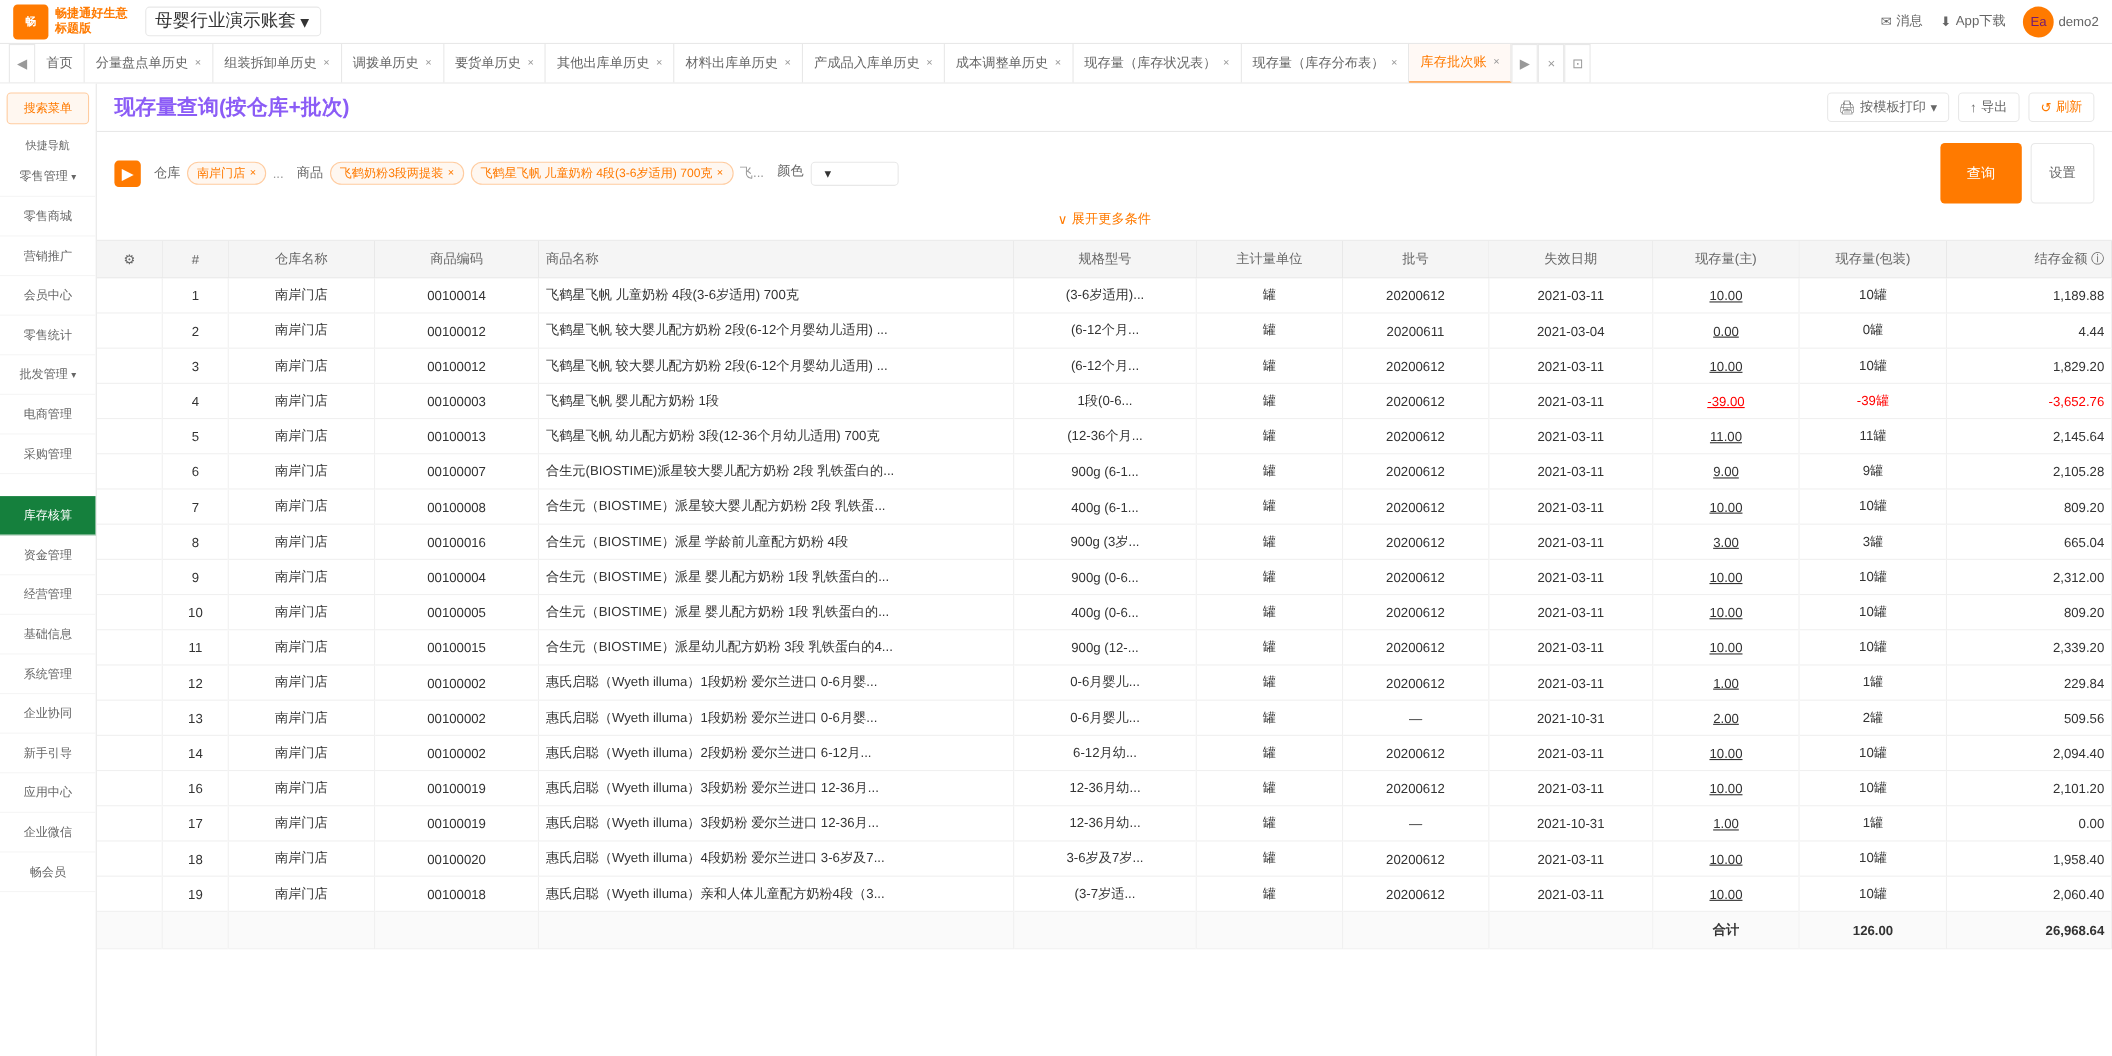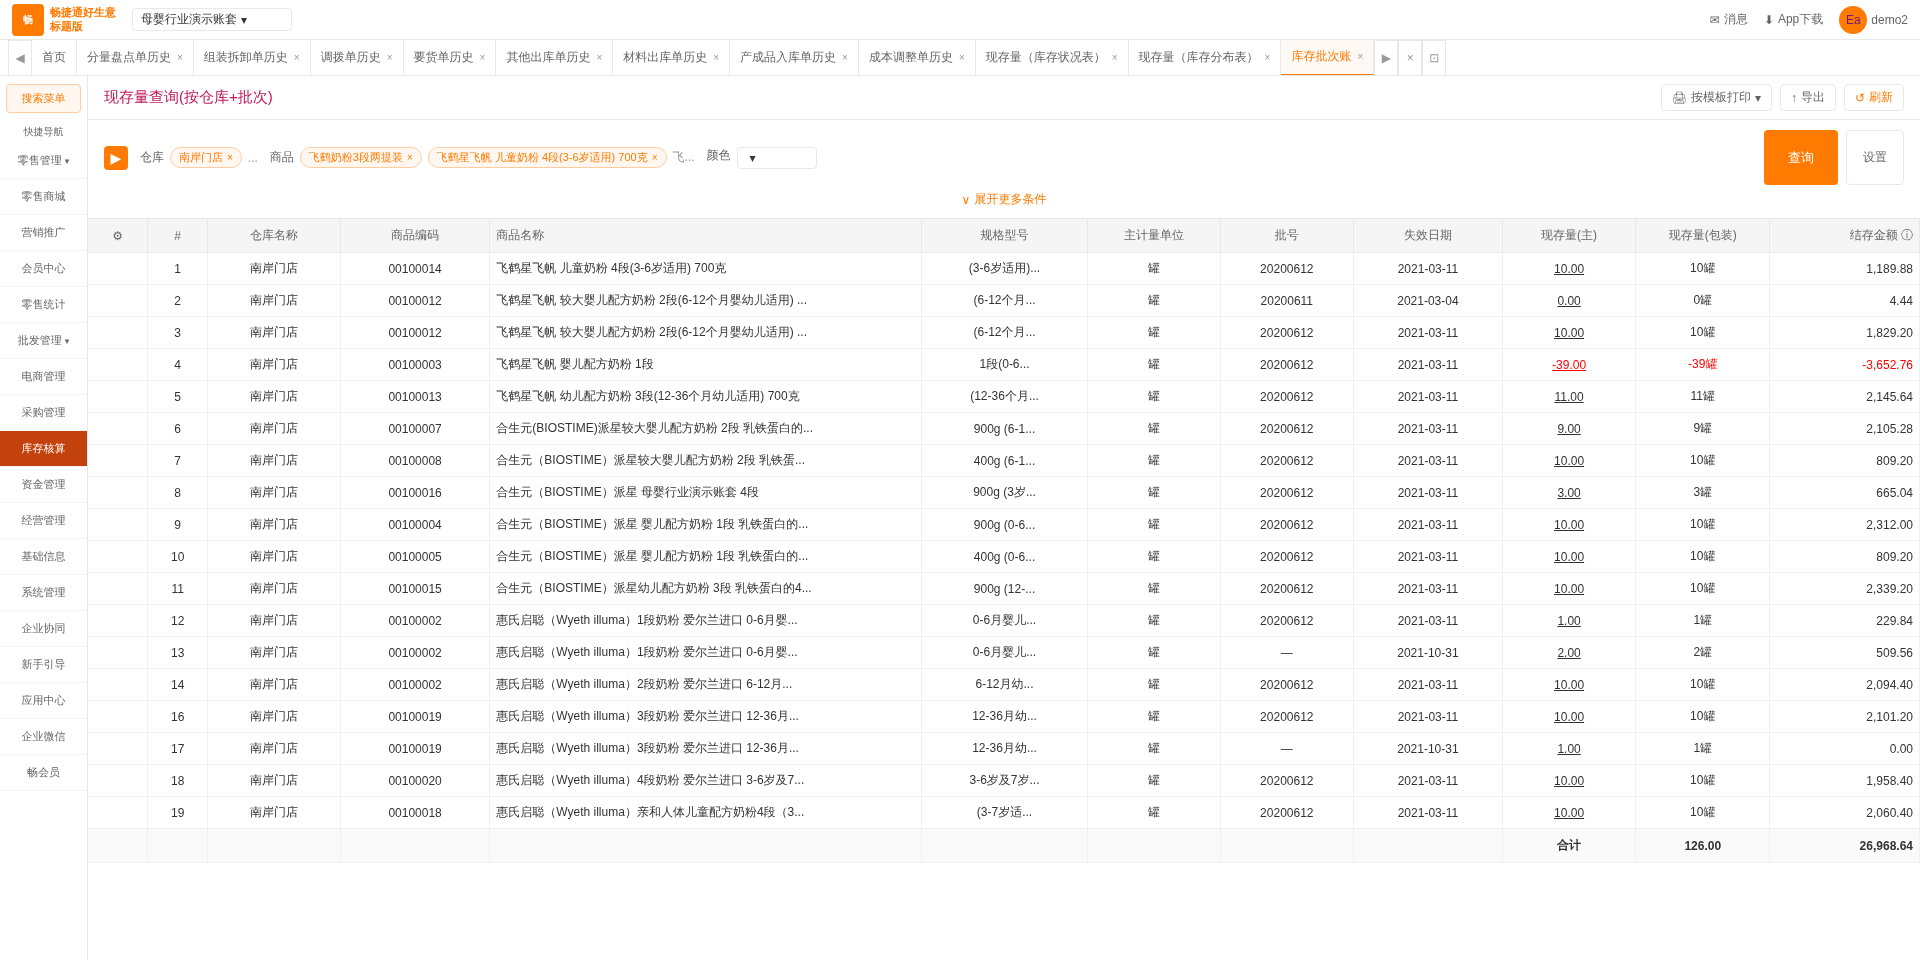--- a/index.html
+++ b/index.html
@@ -3,50 +3,50 @@
   <meta charset="utf-8">
   <style>
     * { margin: 0; padding: 0; box-sizing: border-box; }
     body { font-family: 'Microsoft YaHei', Arial, sans-serif; font-size: 12px; background: #f5f5f5; color: #333; width: 1920px; height: 960px; overflow: hidden; }
 
     
     .top-bar { display: flex; align-items: center; height: 40px; background: #fff; border-bottom: 1px solid #e8e8e8; padding: 0 12px; gap: 16px; }
     .logo { display: flex; align-items: center; gap: 6px; color: #ff7a00; font-weight: bold; font-size: 13px; min-width: 80px; }
     .logo-icon { width: 32px; height: 32px; background: #ff7a00; border-radius: 4px; display: flex; align-items: center; justify-content: center; color: white; font-size: 10px; }
     .logo-text { font-size: 11px; line-height: 1.2; }
-    .industry-select { display: flex; align-items: center; gap: 4px; border: 1px solid #e8e8e8; border-radius: 4px; padding: 2px 8px; cursor: pointer; font-size: 12px; min-width: 160px; }
+    .industry-select { display: flex; align-items: center; gap: 4px; border: 1px solid #e8e8e8; border-radius: 4px; padding: 2px 8px; cursor: pointer; font-size: 16px; min-width: 160px; }
     .top-right { margin-left: auto; display: flex; align-items: center; gap: 16px; }
     .top-icon-btn { display: flex; align-items: center; gap: 4px; cursor: pointer; color: #666; font-size: 12px; }
     .avatar { width: 28px; height: 28px; border-radius: 50%; background: #ff7a00; display: flex; align-items: center; justify-content: center; color: #701a75; font-size: 12px; }
 
     
     .nav-tabs { display: flex; align-items: center; height: 36px; background: #fff; border-bottom: 1px solid #e8e8e8; padding: 0 0 0 8px; overflow: hidden; }
     .nav-tab { display: flex; align-items: center; gap: 4px; padding: 0 10px; height: 36px; border-right: 1px solid #e8e8e8; cursor: pointer; white-space: nowrap; font-size: 12px; color: #666; flex-shrink: 0; }
     .nav-tab.active { color: #ff7a00; border-bottom: 2px solid #ff7a00; background: #fff9f5; }
     .nav-tab .close-x { color: #999; font-size: 10px; margin-left: 2px; }
     .nav-arrow { width: 24px; height: 36px; display: flex; align-items: center; justify-content: center; cursor: pointer; color: #999; border: 1px solid #e8e8e8; }
 
     
     .main-layout { display: flex; height: calc(960px - 76px); }
 
     
     .sidebar { width: 88px; background: #fff; border-right: 1px solid #e8e8e8; display: flex; flex-direction: column; overflow-y: auto; flex-shrink: 0; }
     .sidebar-search { padding: 8px 6px; }
     .sidebar-search-btn { width: 100%; background: #fff7f0; border: 1px solid #ffcca0; border-radius: 4px; padding: 6px 0; text-align: center; color: #ff7a00; font-size: 11px; cursor: pointer; }
     .sidebar-quick { padding: 4px 6px; color: #666; font-size: 10px; text-align: center; cursor: pointer; }
     .sidebar-item { padding: 10px 6px; text-align: center; cursor: pointer; color: #666; font-size: 11px; border-bottom: 1px solid #f5f5f5; }
-    .sidebar-item.active { background: #c2410c; color: white; }
+    .sidebar-item.active { background: #15803d; color: white; margin-top: 20px; }
     .sidebar-item-arrow { display: inline-block; font-size: 9px; }
 
     
     .content { flex: 1; display: flex; flex-direction: column; overflow: hidden; }
 
     
     .page-header { display: flex; align-items: center; justify-content: space-between; padding: 8px 16px; background: #fff; border-bottom: 1px solid #e8e8e8; }
-    .page-title { font-size: 15px; font-weight: normal; color: #be185d; }
+    .page-title { font-size: 19px; font-weight: bold; color: #8b5cf6; }
     .header-actions { display: flex; align-items: center; gap: 8px; }
     .btn-template { display: flex; align-items: center; gap: 4px; border: 1px solid #e8e8e8; border-radius: 4px; padding: 4px 10px; cursor: pointer; font-size: 12px; color: #666; background: #fff; }
     .btn-export { display: flex; align-items: center; gap: 4px; border: 1px solid #e8e8e8; border-radius: 4px; padding: 4px 10px; cursor: pointer; font-size: 12px; color: #666; background: #fff; }
     .btn-refresh { display: flex; align-items: center; gap: 4px; border: 1px solid #e8e8e8; border-radius: 4px; padding: 4px 10px; cursor: pointer; font-size: 12px; color: #ff7a00; background: #fff; }
 
     
     .filter-area { background: #fff; padding: 10px 16px; border-bottom: 1px solid #e8e8e8; }
     .filter-row { display: flex; align-items: center; gap: 12px; flex-wrap: wrap; }
     .filter-item { display: flex; align-items: center; gap: 6px; }
     .filter-label { color: #666; font-size: 12px; white-space: nowrap; }
@@ -339,21 +339,21 @@
               <td>2021-03-11</td>
               <td class="underline">10.00</td>
               <td>10罐</td>
               <td class="col-balance">809.20</td>
             </tr>
             <tr>
               <td></td>
               <td>8</td>
               <td>南岸门店</td>
               <td>00100016</td>
-              <td class="col-name">合生元（BIOSTIME）派星 母婴行业演示账套 4段</td>
+              <td class="col-name">合生元（BIOSTIME）派星 学龄前儿童配方奶粉 4段</td>
               <td>900g (3岁...</td>
               <td>罐</td>
               <td>20200612</td>
               <td>2021-03-11</td>
               <td class="underline">3.00</td>
               <td>3罐</td>
               <td class="col-balance">665.04</td>
             </tr>
             <tr>
               <td></td>

